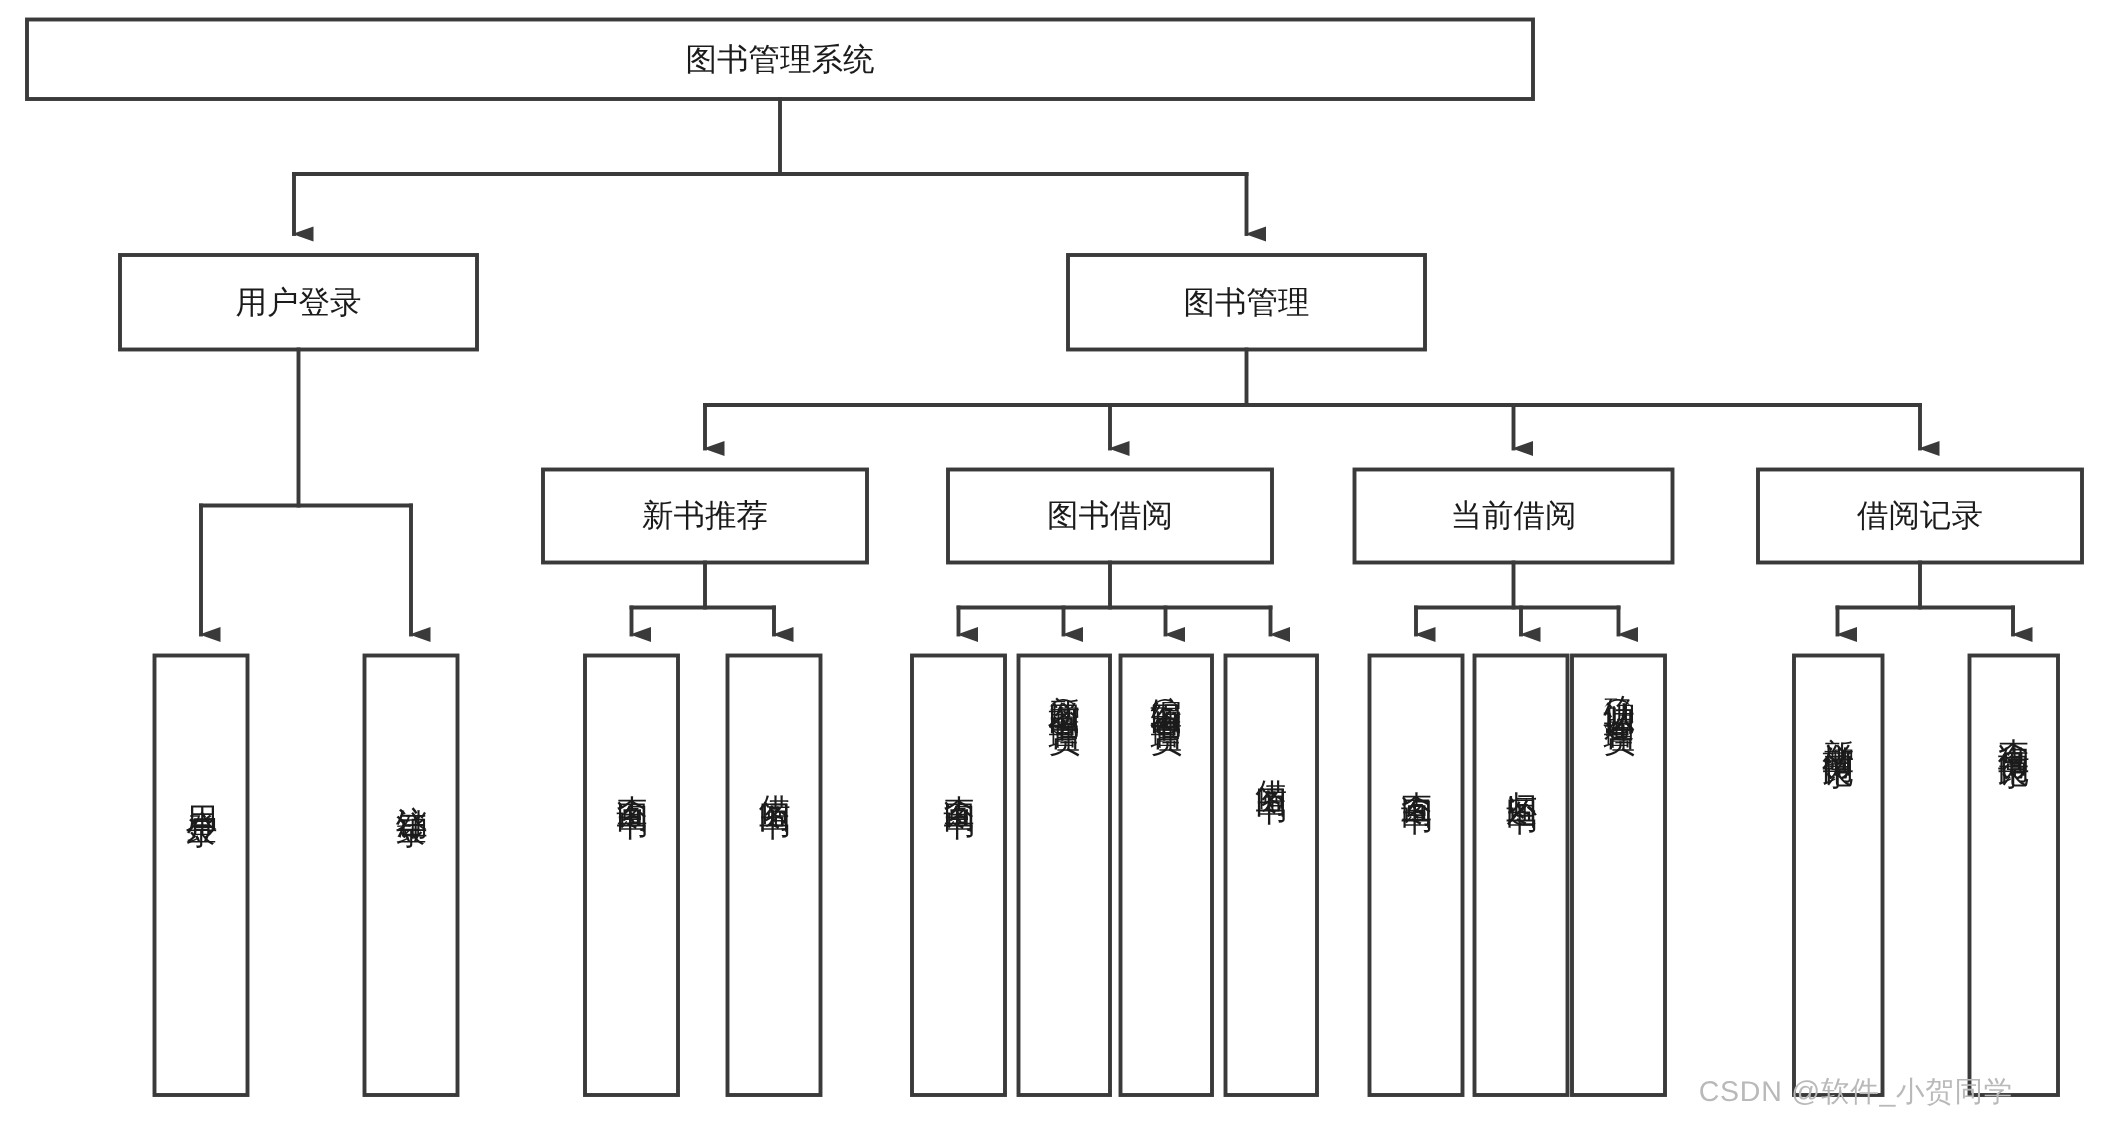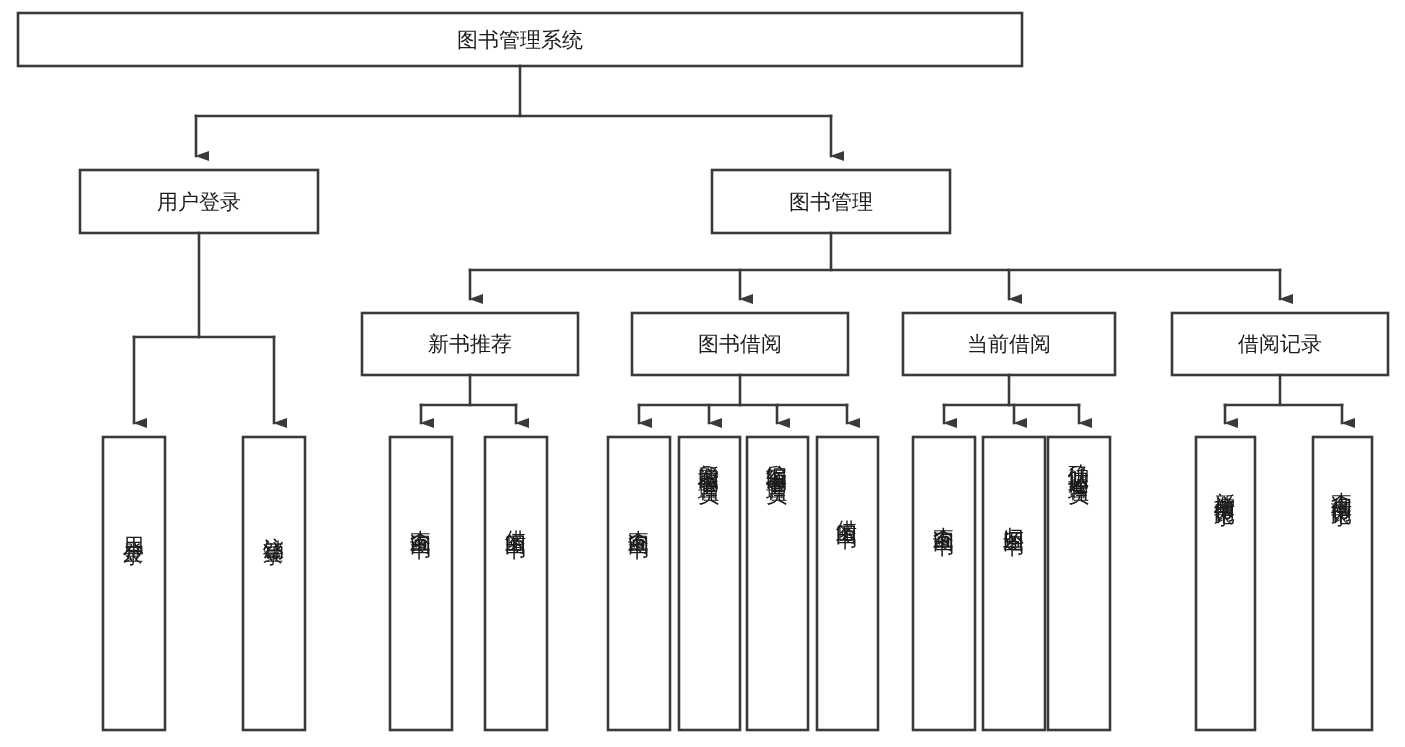--- a/index.html
+++ b/index.html
@@ -180,13 +180,14 @@
   <div class="leaf-label" style="left:639px;  top:513px;">查询图书</div>
   <div class="leaf-label" style="left:709px;  top:447px;">新增图书（管理员）</div>
   <div class="leaf-label" style="left:777px;  top:447px;">编辑图书（管理员）</div>
   <div class="leaf-label" style="left:847px;  top:503px;">借阅图书</div>
   <div class="leaf-label" style="left:944px;  top:510px;">查询图书</div>
   <div class="leaf-label" style="left:1014px; top:510px;">归还图书</div>
   <div class="leaf-label" style="left:1079px; top:447px;">确认归还（管理员）</div>
   <div class="leaf-label" style="left:1225px; top:475px;">新增借阅记录</div>
   <div class="leaf-label" style="left:1342px; top:475px;">查询借阅记录</div>
 
+  <div id="watermark">CSDN @软件_小贺同学</div>
 </div>
 
 </body></html>

